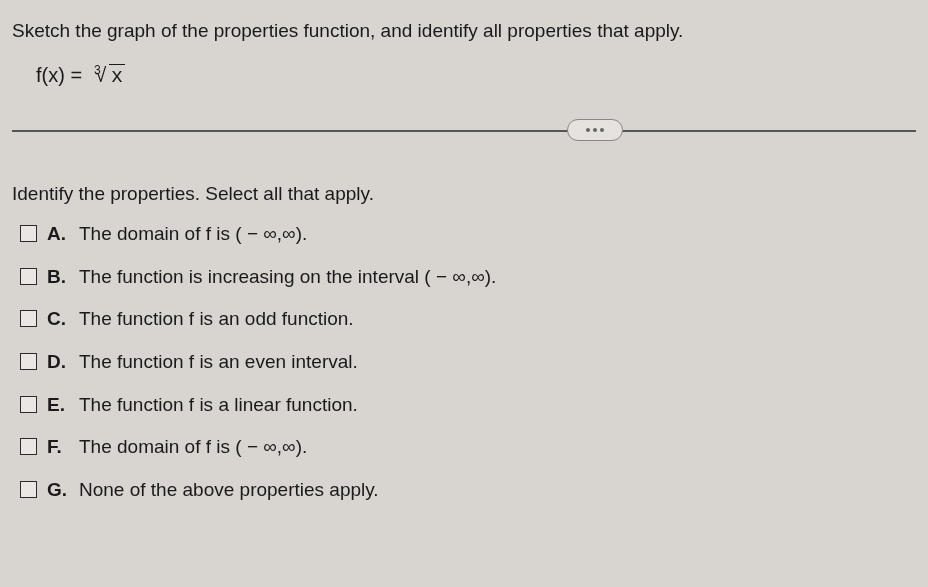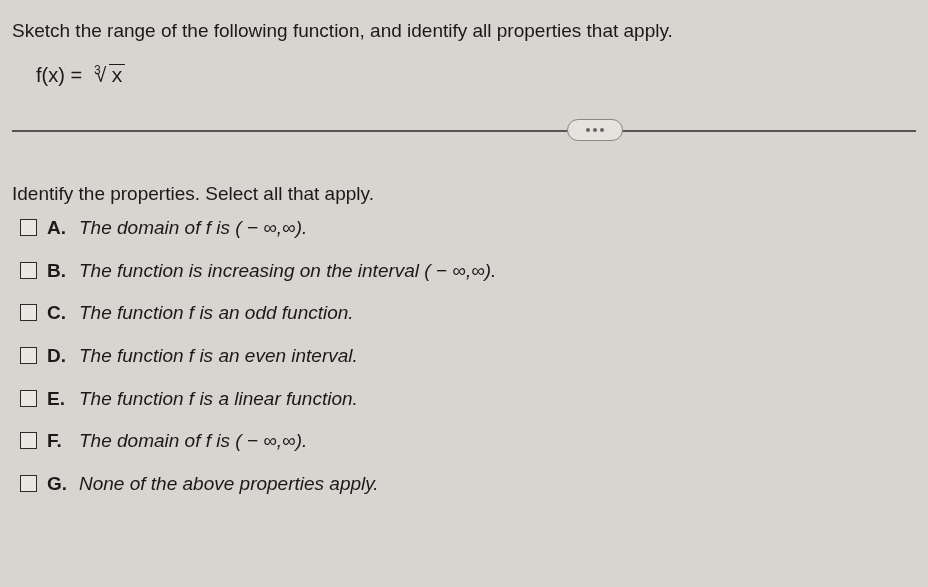--- a/index.html
+++ b/index.html
@@ -61,21 +61,21 @@
       border: 1px solid #888;
       display: flex;
       align-items: center;
       justify-content: center;
       gap: 3px;
     }
     .hr-badge .dot {
       width: 4px; height: 4px; border-radius: 50%; background: #666;
     }
     .sub-prompt {
-      margin-bottom: 8px;
+      margin-bottom: 14px;
     }
     .options {
       padding-left: 8px;
     }
     .option {
       display: flex;
       align-items: baseline;
       gap: 10px;
       margin-bottom: 16px;
     }
@@ -87,27 +87,26 @@
       flex: 0 0 auto;
       position: relative;
       top: 2px;
     }
     .letter {
       font-weight: bold;
       min-width: 22px;
     }
     .text {
       flex: 1 1 auto;
-      font-style: italic;
     }
   </style>
 </head>
 <body>
 
-<div class="question-prompt">Sketch the range of the following function, and identify all properties that apply.</div>
+<div class="question-prompt">Sketch the graph of the properties function, and identify all properties that apply.</div>
 
 <div class="fx-line">
   <span>f(x) = </span><span class="cube-root"><span class="index3">3</span><span>√</span><span class="radical">x</span></span>
 </div>
 
 <div class="hr-row">
   <div class="hr-line"></div>
   <div class="hr-badge">
     <span class="dot"></span>
     <span class="dot"></span>

